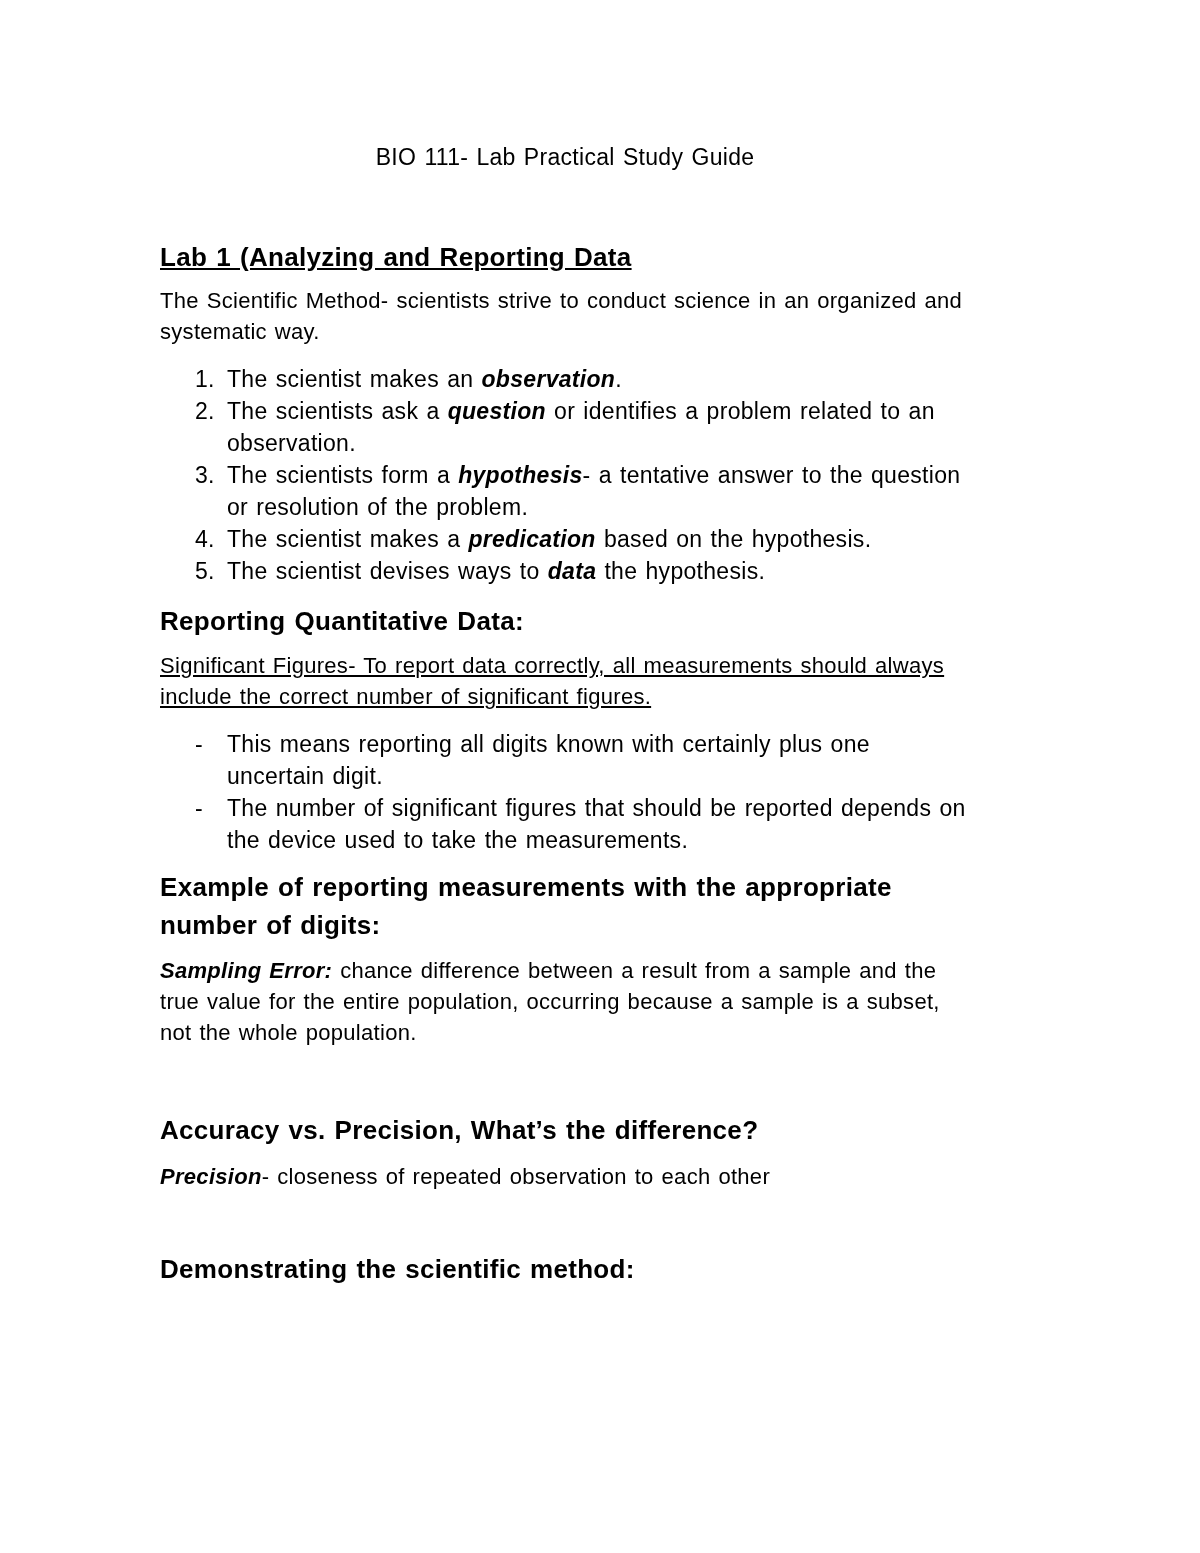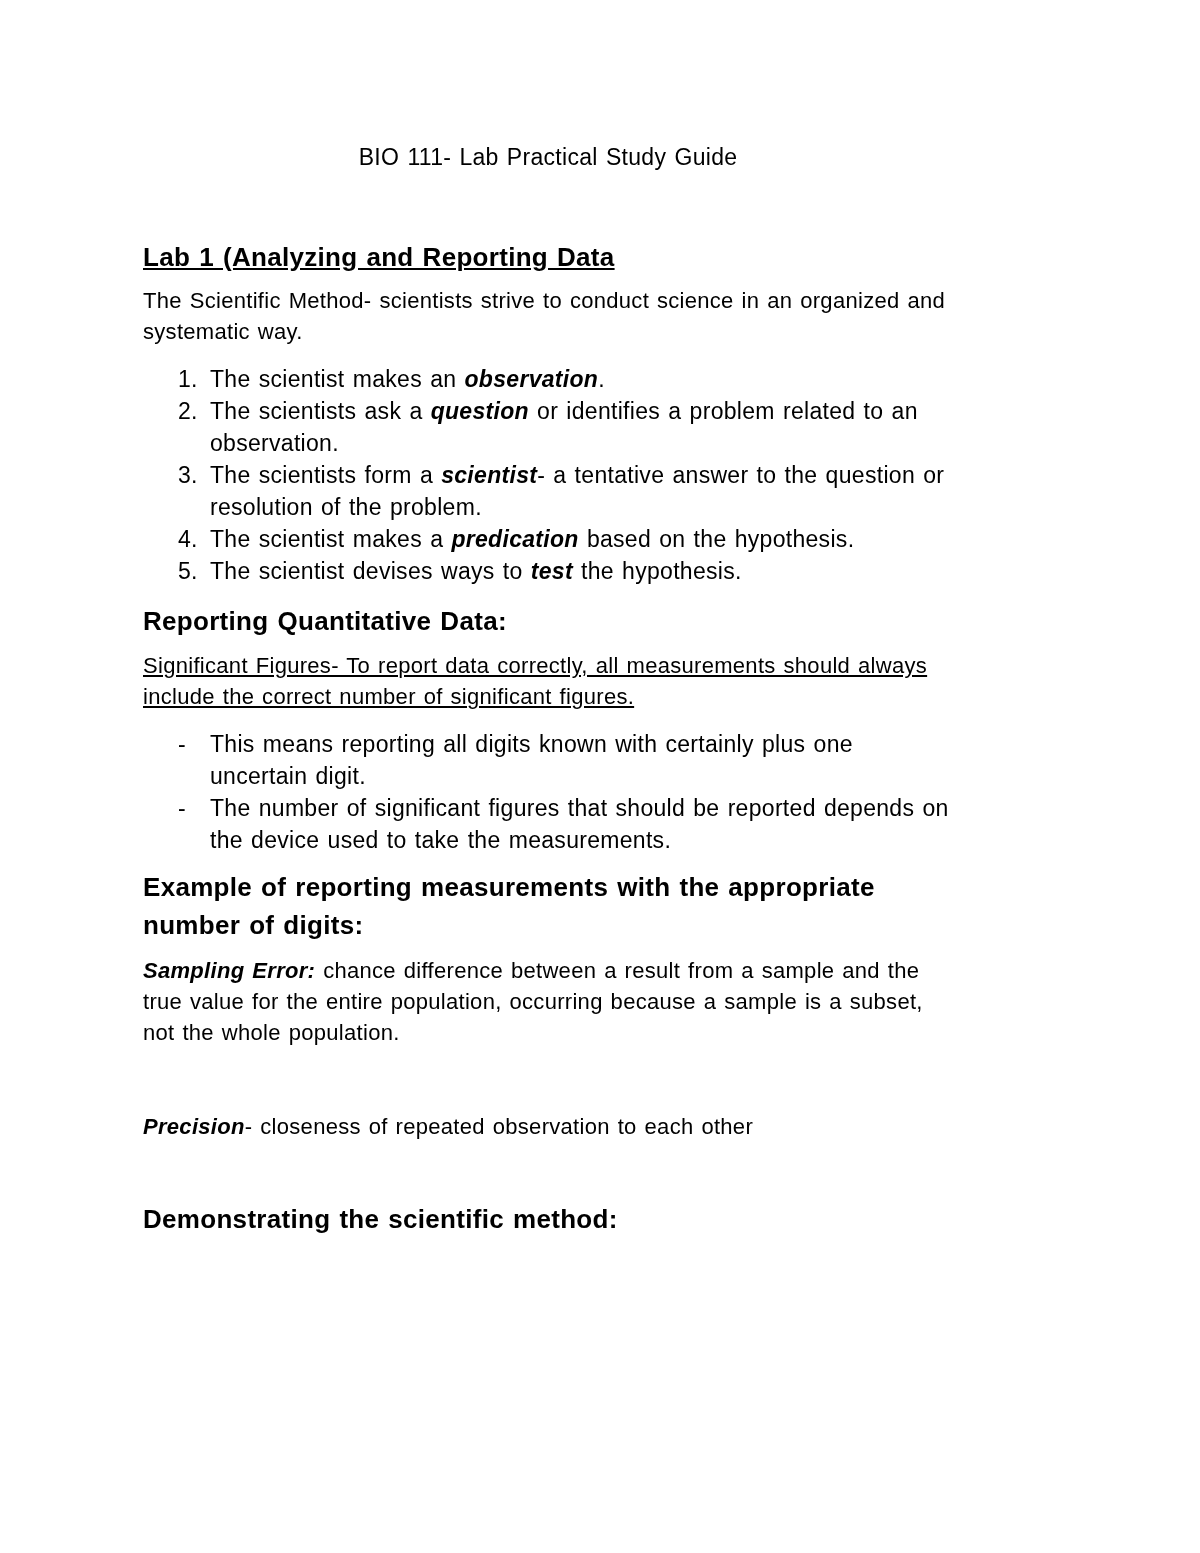--- a/index.html
+++ b/index.html
@@ -11,20 +11,21 @@
     font-family: "Liberation Sans", sans-serif;
     letter-spacing: 0.3px;
     word-spacing: 1.5px;
   }
   .page {
     box-sizing: border-box;
     width: 1096px;
     height: 1553px;
     padding: 143px 143px 0 143px;
     overflow: hidden;
+    margin-left: 17px;
   }
   .doc-title {
     font-size: 23px;
     line-height: 28px;
     font-weight: normal;
     text-align: center;
     margin: 0 0 67px 0;
   }
   .h2 {
     font-size: 26px;
@@ -74,29 +75,29 @@
     <div class="li">
       <span class="marker">1.</span>
       <span class="li-text"><span>The scientist makes an </span><b>observation</b><span>.</span></span>
     </div>
     <div class="li">
       <span class="marker">2.</span>
       <span class="li-text"><span>The scientists ask a </span><b>question</b><span> or identifies a problem related to an observation.</span></span>
     </div>
     <div class="li">
       <span class="marker">3.</span>
-      <span class="li-text"><span>The scientists form a </span><b>scientist</b><span>- a tentative answer to the question or resolution of the problem.</span></span>
+      <span class="li-text"><span>The scientists form a </span><b>hypothesis</b><span>- a tentative answer to the question or resolution of the problem.</span></span>
     </div>
     <div class="li">
       <span class="marker">4.</span>
       <span class="li-text"><span>The scientist makes a </span><b>predication</b><span> based on the hypothesis.</span></span>
     </div>
     <div class="li">
       <span class="marker">5.</span>
-      <span class="li-text"><span>The scientist devises ways to </span><b>test</b><span> the hypothesis.</span></span>
+      <span class="li-text"><span>The scientist devises ways to </span><b>data</b><span> the hypothesis.</span></span>
     </div>
   </div>
 
   <h2 class="h2 h2-reporting">Reporting Quantitative Data:</h2>
 
   <p class="para para-sig">Significant Figures- To report data correctly, all measurements should always include the correct number of significant figures.</p>
 
   <div class="list bullet-list">
     <div class="li">
       <span class="marker">-</span>
@@ -106,19 +107,20 @@
       <span class="marker">-</span>
       <span class="li-text">The number of significant figures that should be reported depends on the device used to take the measurements.</span>
     </div>
   </div>
 
   <h2 class="h2 h2-example">Example of reporting measurements with the appropriate number of digits:</h2>
 
 
   <p class="para para-sampling"><b>Sampling Error:</b><span> chance difference between a result from a sample and the true value for the entire population, occurring because a sample is a subset, not the whole population.</span></p>
 
+  <h2 class="h2 h2-accuracy">Accuracy vs. Precision, What’s the difference?</h2>
 
 
   <p class="para para-precision"><b>Precision</b><span>- closeness of repeated observation to each other</span></p>
 
   <h2 class="h2">Demonstrating the scientific method:</h2>
 
 </div>
 
 </body></html>

